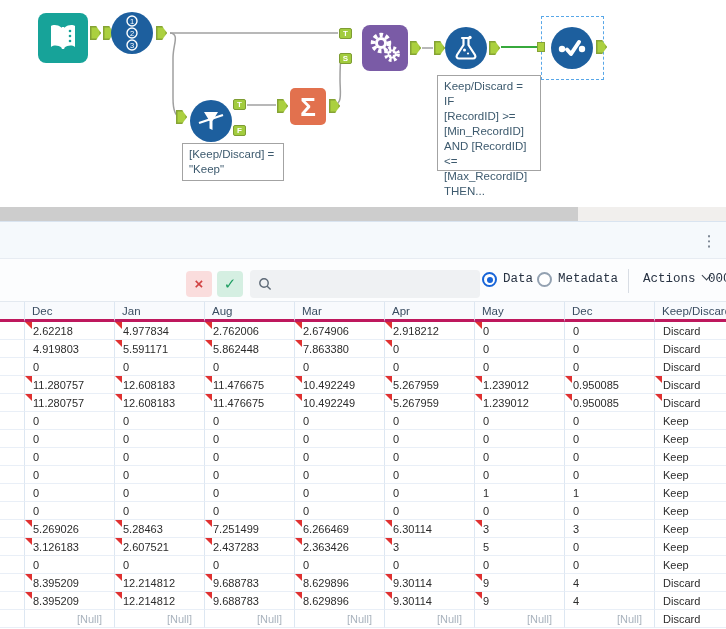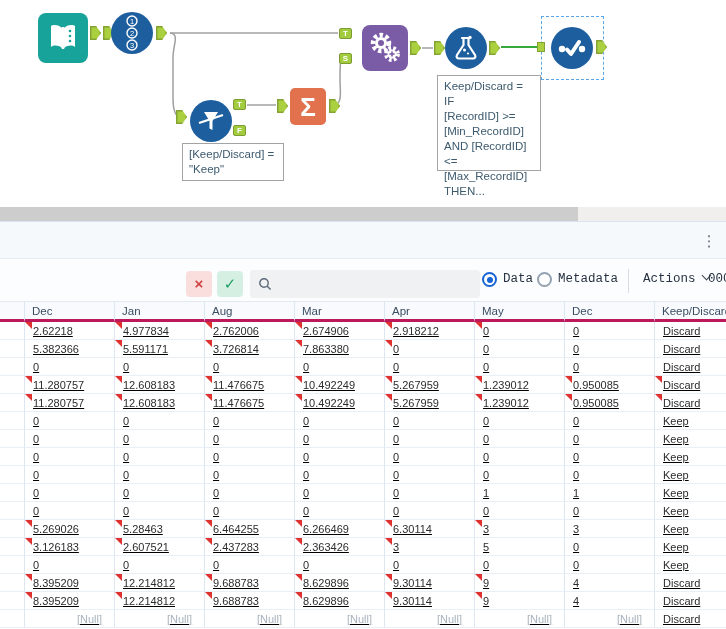--- a/index.html
+++ b/index.html
@@ -55,21 +55,21 @@
   .chev { display:inline-block; width:7px; height:7px; border-right:1.5px solid #39434f;
     border-bottom:1.5px solid #39434f; transform:rotate(45deg); margin-left:7px; vertical-align:3px; }
 
   
   #grid { position:absolute; left:0; top:302px; width:726px; height:327px; background:#fff; }
   .hrow { display:flex; height:20px; background:#f8fafd; }
   .hcell { position:relative; font-size:11.5px; color:#3a4d61; padding:3px 0 0 7px; height:20px;
     border-right:1px solid #dde7f2; border-bottom:3px solid #be185d; overflow:hidden; }
   .hcell.q::after { content:""; position:absolute; left:0; bottom:-3px; width:7px; height:3px;
     background:#f1a33c; }
-  .row { display:flex; height:18px; background:#fff;text-decoration:underline; }
+  .row { display:flex; height:18px; background:#fff; }
   .cell { position:relative; font-size:11px; color:#2c2c2c; padding:2.5px 0 0 8px; height:18px;
     border-right:1px solid #dde7f2; border-bottom:1px solid #e9eff7; overflow:hidden;
     white-space:nowrap; }
   .cell .flag { position:absolute; top:0; left:0; width:0; height:0;
     border-top:7px solid #e03131; border-left:7px solid transparent; }
   .nullv { color:#a9b3be;padding-left:44px; }
   .gut { width:25px; } .colw { width:90px; } .colk { width:71px; border-right:none; }
 </style>
 </head>
 <body>
@@ -223,23 +223,23 @@
           <div class="cell colw"><span class="flag"></span><span>4.977834</span></div>
           <div class="cell colw"><span class="flag"></span><span>2.762006</span></div>
           <div class="cell colw"><span class="flag"></span><span>2.674906</span></div>
           <div class="cell colw"><span class="flag"></span><span>2.918212</span></div>
           <div class="cell colw"><span class="flag"></span><span>0</span></div>
           <div class="cell colw"><span>0</span></div>
           <div class="cell colk"><span>Discard</span></div>
         </div>
         <div class="row">
           <div class="cell gut"></div>
-          <div class="cell colw"><span>5.382366</span></div>
+          <div class="cell colw"><span>4.919803</span></div>
           <div class="cell colw"><span class="flag"></span><span>5.591171</span></div>
-          <div class="cell colw"><span class="flag"></span><span>3.726814</span></div>
+          <div class="cell colw"><span class="flag"></span><span>5.862448</span></div>
           <div class="cell colw"><span class="flag"></span><span>7.863380</span></div>
           <div class="cell colw"><span class="flag"></span><span>0</span></div>
           <div class="cell colw"><span>0</span></div>
           <div class="cell colw"><span>0</span></div>
           <div class="cell colk"><span>Discard</span></div>
         </div>
         <div class="row">
           <div class="cell gut"></div>
           <div class="cell colw"><span>0</span></div>
           <div class="cell colw"><span>0</span></div>
@@ -335,21 +335,21 @@
           <div class="cell colw"><span>0</span></div>
           <div class="cell colw"><span>0</span></div>
           <div class="cell colw"><span>0</span></div>
           <div class="cell colw"><span>0</span></div>
           <div class="cell colk"><span>Keep</span></div>
         </div>
         <div class="row">
           <div class="cell gut"></div>
           <div class="cell colw"><span class="flag"></span><span>5.269026</span></div>
           <div class="cell colw"><span class="flag"></span><span>5.28463</span></div>
-          <div class="cell colw"><span class="flag"></span><span>6.464255</span></div>
+          <div class="cell colw"><span class="flag"></span><span>7.251499</span></div>
           <div class="cell colw"><span class="flag"></span><span>6.266469</span></div>
           <div class="cell colw"><span class="flag"></span><span>6.30114</span></div>
           <div class="cell colw"><span class="flag"></span><span>3</span></div>
           <div class="cell colw"><span>3</span></div>
           <div class="cell colk"><span>Keep</span></div>
         </div>
         <div class="row">
           <div class="cell gut"></div>
           <div class="cell colw"><span class="flag"></span><span>3.126183</span></div>
           <div class="cell colw"><span class="flag"></span><span>2.607521</span></div>

